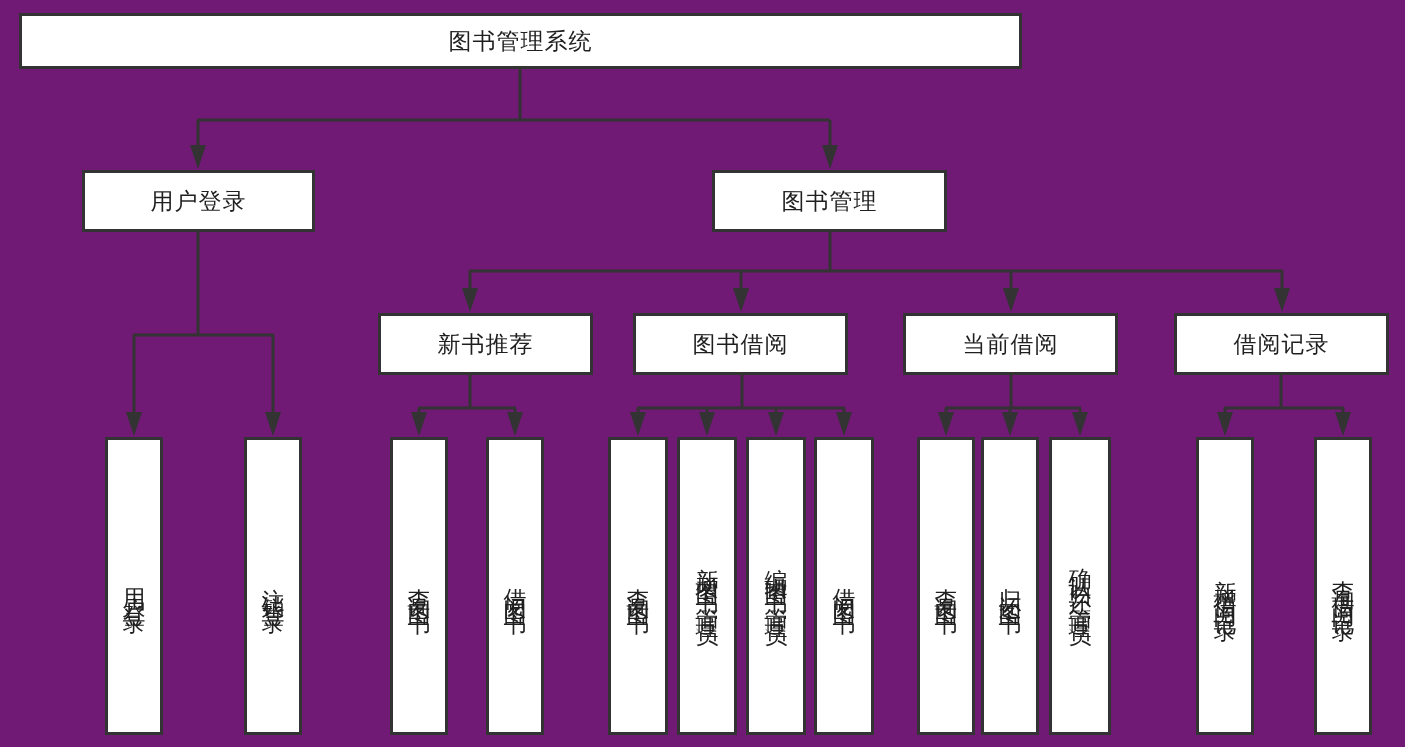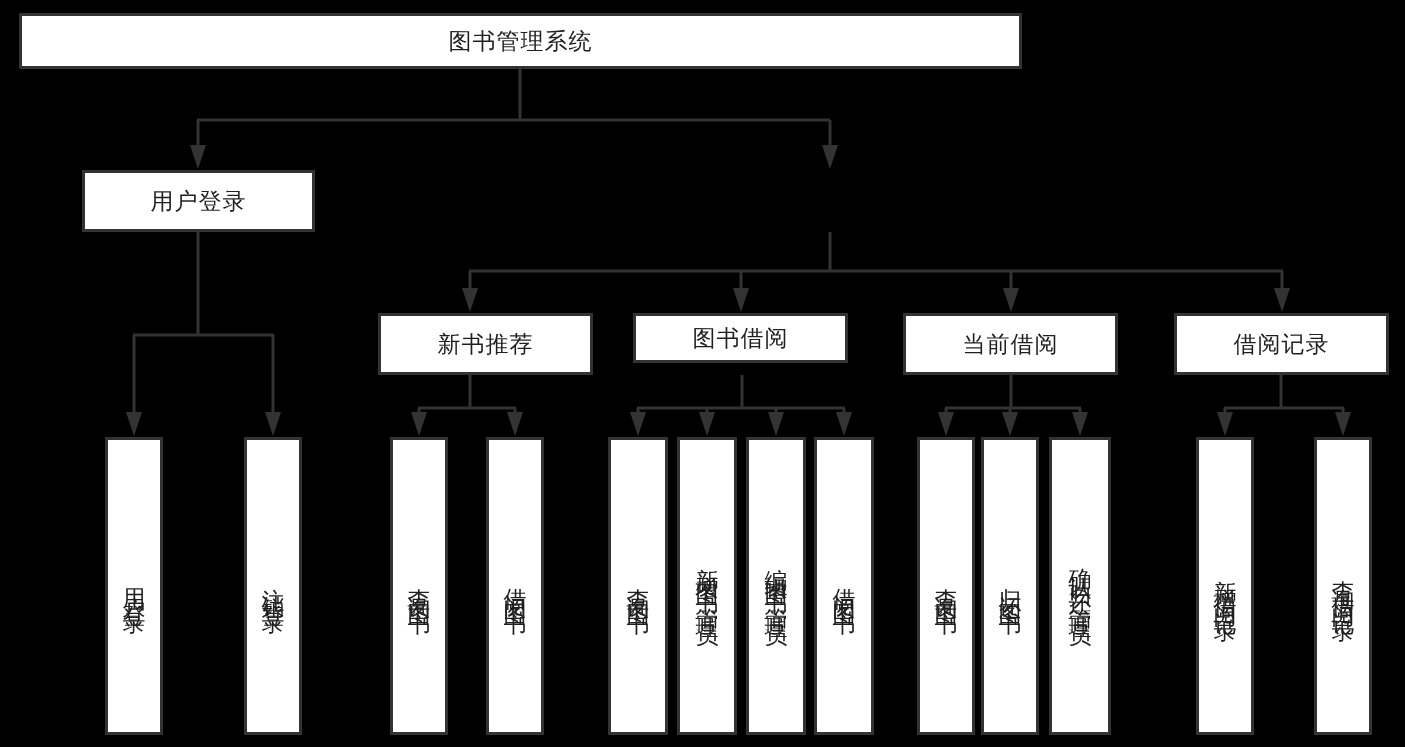--- a/index.html
+++ b/index.html
@@ -1,20 +1,20 @@
 <!DOCTYPE html>
 <html><head>
 <meta charset="utf-8">
 <style>
   html, body { margin: 0; padding: 0; background: #ffffff; }
   .canvas {
     position: relative;
     width: 1405px;
     height: 747px;
-    background: #000000;
+    background: #701a75;
     overflow: hidden;
     font-family: "Liberation Sans", "DejaVu Sans", sans-serif;
     color: #1f1f1f;
   }
   .connectors {
     position: absolute;
     left: 0; top: 0;
     width: 1405px; height: 747px;
   }
   .hnode {
@@ -130,23 +130,24 @@
       <path d="M1002 412 L1018 412 L1010 436 Z"></path>
       <path d="M1072 412 L1088 412 L1080 436 Z"></path>
       <path d="M1217 412 L1233 412 L1225 436 Z"></path>
       <path d="M1335 412 L1351 412 L1343 436 Z"></path>
     </g>
   </svg>
 
   <div class="hnode" style="left:19px; top:13px; width:1003px; height:56px;">图书管理系统</div>
 
   <div class="hnode" style="left:82px; top:170px; width:233px; height:62px;">用户登录</div>
+  <div class="hnode" style="left:712px; top:170px; width:235px; height:62px;">图书管理</div>
 
   <div class="hnode" style="left:362px; top:313px; width:215px; height:62px;margin-left:16px;">新书推荐</div>
-  <div class="hnode" style="left:633px; top:313px; width:215px; height:50px;">图书借阅</div>
+  <div class="hnode" style="left:633px; top:313px; width:215px; height:62px;">图书借阅</div>
   <div class="hnode" style="left:903px; top:313px; width:215px; height:62px;">当前借阅</div>
   <div class="hnode" style="left:1174px; top:313px; width:215px; height:62px;">借阅记录</div>
 
   <div class="vnode" style="left:105px; width:58px;">
     <span>用户登录</span>
   </div>
   <div class="vnode" style="left:244px; width:58px;">
     <span>注销登录</span>
   </div>
 

